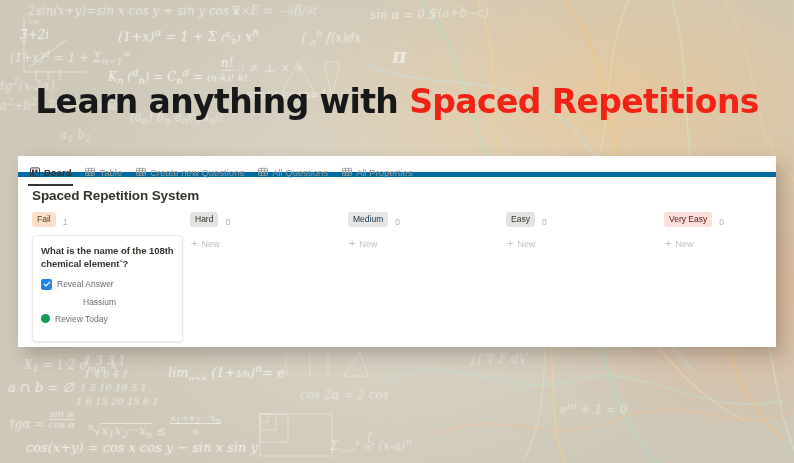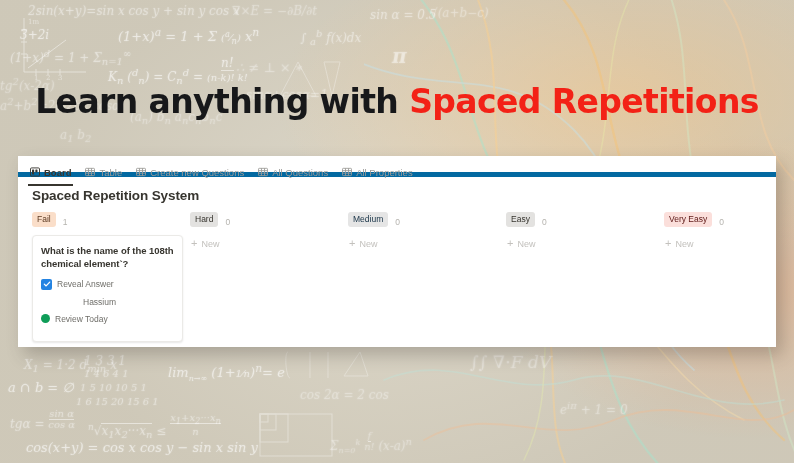--- a/index.html
+++ b/index.html
@@ -288,21 +288,21 @@
   <div class="chalk dim" style="left:84px;  top:354px; font-size:12px;">1  3  3  1</div>
   <div class="chalk dim" style="left:84px;  top:368px; font-size:10px;">1  4  6  4  1</div>
   <div class="chalk dim" style="left:80px;  top:382px; font-size:10px;">1 5 10 10 5 1</div>
   <div class="chalk dim" style="left:76px;  top:396px; font-size:10px;">1 6 15 20 15 6 1</div>
   <div class="chalk" style="left:168px; top:362px; font-size:13px;">lim<sub style="font-size:8px">n→∞</sub> (1+<span style="font-size:10px">1⁄n</span>)<sup>n</sup>= e</div>
   <div class="chalk dim" style="left:10px;  top:408px; font-size:12px;">tgα = <span style="display:inline-block;text-align:center;font-size:10px"><span style="border-bottom:1px solid rgba(255,255,255,.5)">sin α</span><br>cos α</span></div>
   <div class="chalk dim" style="left:88px;  top:412px; font-size:12px;"><sup style="font-size:9px">n</sup>√<span style="border-top:1px solid rgba(255,255,255,.5)">x<sub>1</sub>x<sub>2</sub>···x<sub>n</sub></span> ≤ <span style="display:inline-block;text-align:center;font-size:10px"><span style="border-bottom:1px solid rgba(255,255,255,.5)">x<sub>1</sub>+x<sub>2</sub>···x<sub>n</sub></span><br>n</span></div>
   <div class="chalk" style="left:26px;  top:440px; font-size:13px;">cos(x+y) = cos x cos y − sin x sin y</div>
   <div class="chalk dimmer" style="left:300px; top:388px; font-size:12px;">cos 2α = 2 cos</div>
   <div class="chalk dimmer" style="left:330px; top:430px; font-size:12px;">Σ<sub style="font-size:8px">n=0</sub><sup style="font-size:8px">k</sup> <span style="display:inline-block;text-align:center;font-size:10px"><span style="border-bottom:1px solid rgba(255,255,255,.5)">f</span><br>n!</span> (x-a)<sup>n</sup></div>
-  <div class="chalk dimmer" style="left:470px; top:352px; font-size:17px;">∫∫ ∇⋅F dV</div>
+  <div class="chalk dimmer" style="left:470px; top:352px; font-size:12px;">∫∫ ∇⋅F dV</div>
   <div class="chalk dimmer" style="left:560px; top:400px; font-size:12px;">e<sup>iπ</sup> + 1 = 0</div>
 
   <svg style="position:absolute;left:258px;top:412px;width:80px;height:46px;opacity:.35">
     <g stroke="#fff" stroke-width="1" fill="none">
       <rect x="2" y="2" width="72" height="42"></rect>
       <rect x="2" y="2" width="28" height="28"></rect>
       <rect x="2" y="2" width="16" height="16"></rect>
       <rect x="2" y="2" width="8" height="8"></rect>
     </g>
   </svg>

